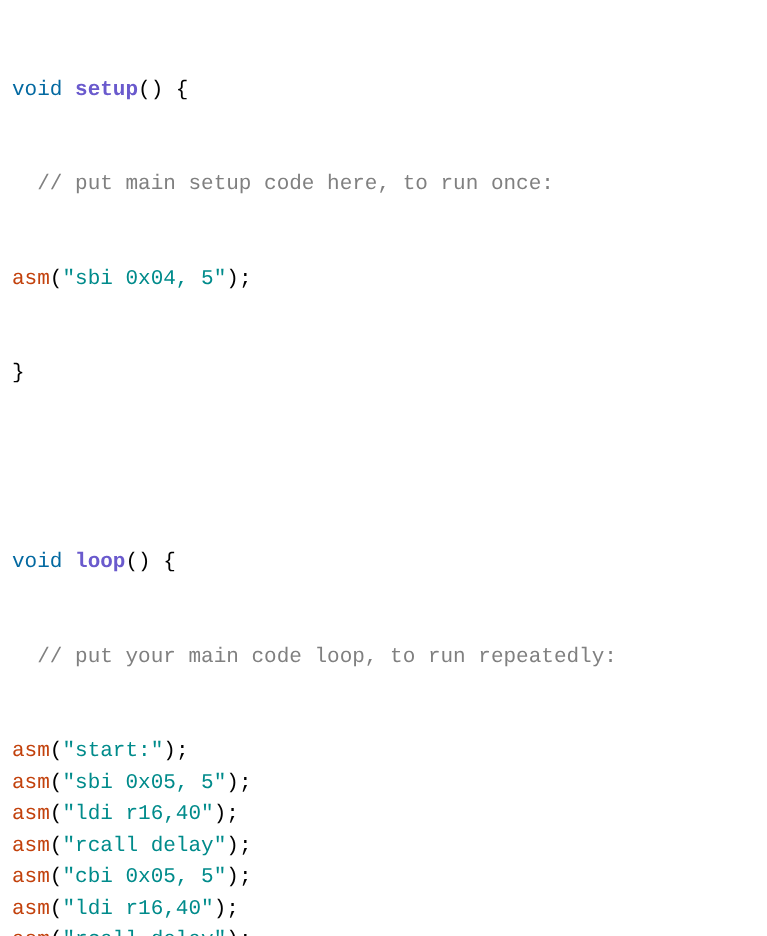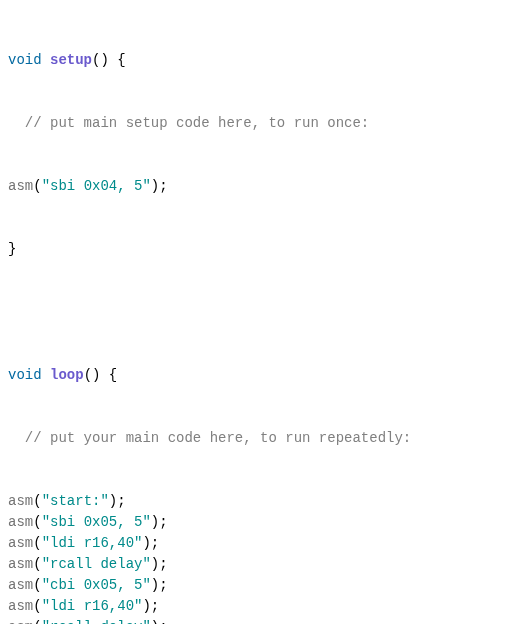--- a/index.html
+++ b/index.html
@@ -24,21 +24,21 @@
     }
     .type {
       color: #0369a1;
     }
     .function-name {
       color: #6a5acd;
       font-weight: bold;
       text-align: right;
     }
     .asm-func {
-      color: #737373;
+      color: #c2410c;
     }
     .paren {
       color: #000000;
     }
     .brace {
       color: #000000;
     }
     .comment {
       color: #808080;
     }
@@ -55,18 +55,18 @@
 </head>
 <body>
 
 <div class="code-container">
   <div class="line"><span class="type">void</span> <span class="function-name">setup</span><span class="paren">()</span><span class="brace"> {</span></div>
   <div class="line"><span class="indent">  </span><span class="comment">// put main setup code here, to run once:</span></div>
   <div id="setup-lines"><div class="line"><span class="asm-func">asm</span><span class="paren">(</span><span class="string">"sbi 0x04, 5"</span><span class="paren">)</span><span class="semicolon">;</span></div></div>
   <div class="line"><span class="brace">}</span></div>
   <div class="line">&nbsp;</div>
   <div class="line"><span class="type">void</span> <span class="function-name">loop</span><span class="paren">()</span><span class="brace"> {</span></div>
-  <div class="line"><span class="indent">  </span><span class="comment">// put your main code here, to run repeatedly:</span></div>
+  <div class="line"><span class="indent">  </span><span class="comment">// put your main code loop, to run repeatedly:</span></div>
   <div id="loop-block1"><div class="line"><span class="asm-func">asm</span><span class="paren">(</span><span class="string">"start:"</span><span class="paren">)</span><span class="semicolon">;</span></div><div class="line"><span class="asm-func">asm</span><span class="paren">(</span><span class="string">"sbi 0x05, 5"</span><span class="paren">)</span><span class="semicolon">;</span></div><div class="line"><span class="asm-func">asm</span><span class="paren">(</span><span class="string">"ldi r16,40"</span><span class="paren">)</span><span class="semicolon">;</span></div><div class="line"><span class="asm-func">asm</span><span class="paren">(</span><span class="string">"rcall delay"</span><span class="paren">)</span><span class="semicolon">;</span></div><div class="line"><span class="asm-func">asm</span><span class="paren">(</span><span class="string">"cbi 0x05, 5"</span><span class="paren">)</span><span class="semicolon">;</span></div><div class="line"><span class="asm-func">asm</span><span class="paren">(</span><span class="string">"ldi r16,40"</span><span class="paren">)</span><span class="semicolon">;</span></div><div class="line"><span class="asm-func">asm</span><span class="paren">(</span><span class="string">"rcall delay"</span><span class="paren">)</span><span class="semicolon">;</span></div></div>
   
   
   
 </div>
 
 </body></html>

